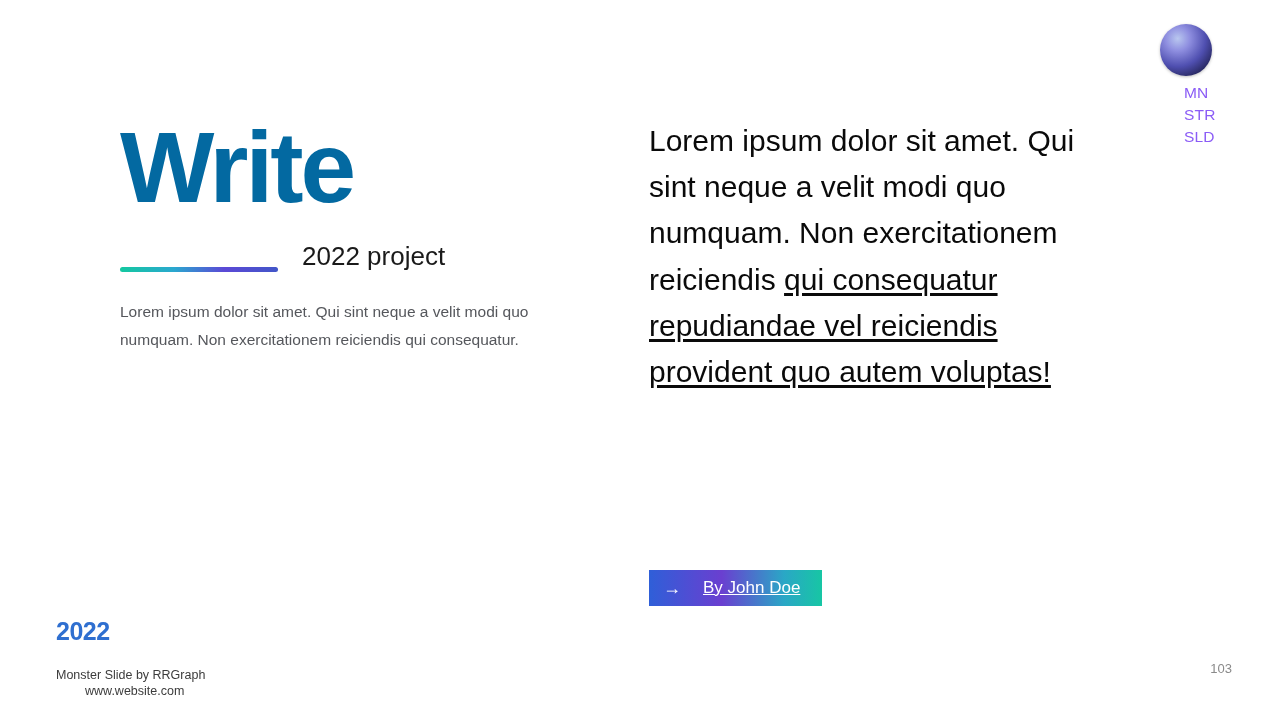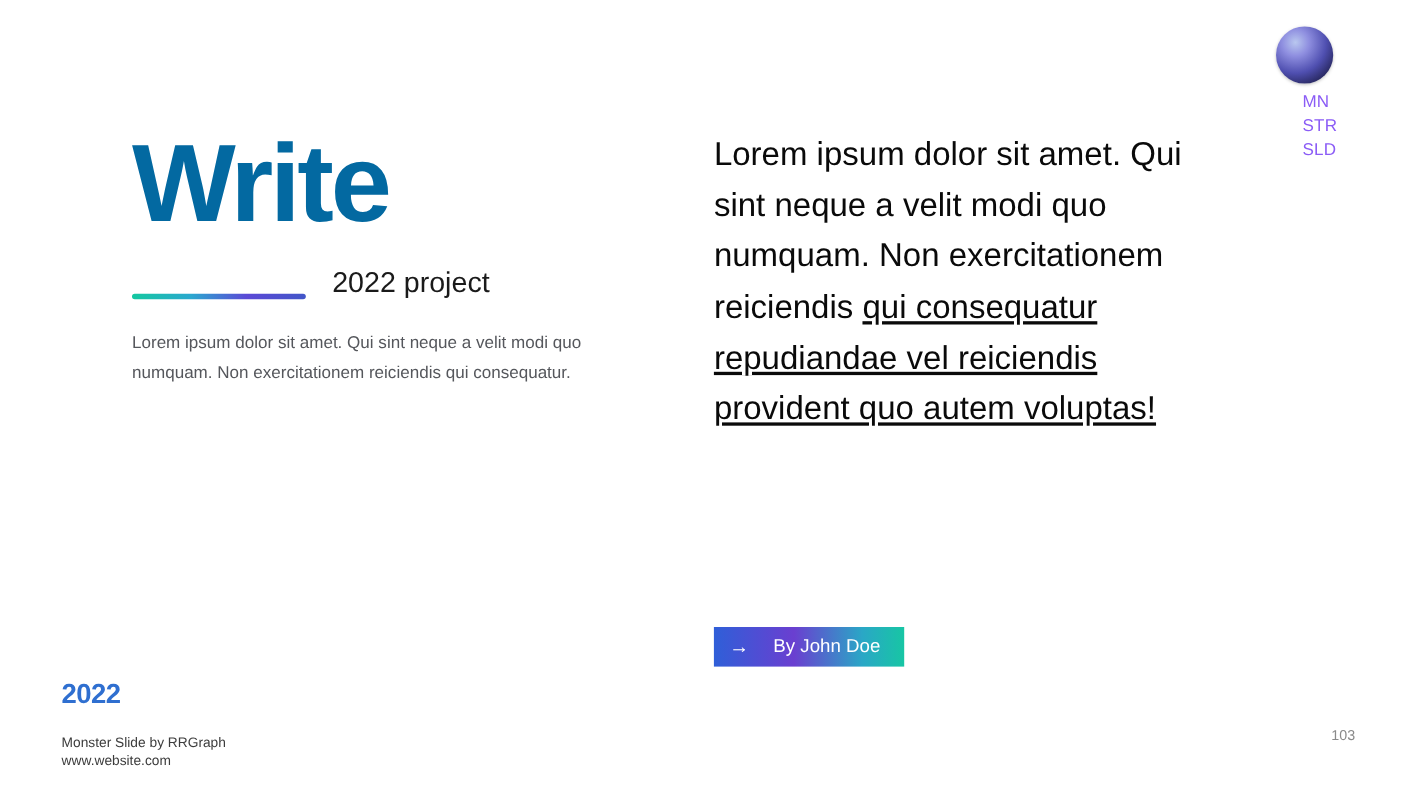--- a/index.html
+++ b/index.html
@@ -118,21 +118,21 @@
     color: #ffffff;
     font-family: "Liberation Sans", sans-serif;
     font-size: 17px;
     background: linear-gradient(90deg, #2f5fd8 0%, #6a3fd0 42%, #2aa7c6 78%, #17c6a4 100%);
   }
   .cta-arrow {
     font-size: 18px;
     line-height: 1;
     margin-right: 22px;
   }
-  .cta-label { white-space: nowrap; }
+  .cta-label { white-space: nowrap; text-decoration: underline; }
 
   
   .footer {
     position: absolute;
     left: 56px;
     bottom: 22px;
   }
   .footer-year {
     font-size: 25px;
     font-weight: bold;
@@ -142,20 +142,21 @@
   }
   .footer-line1 {
     margin-top: 23px;
     font-size: 12.5px;
     color: #3c3c3c;
   }
   .footer-line2 {
     margin-top: 2px;
     font-size: 12.5px;
     color: #3c3c3c;
+    margin-left: 29px;
   }
   .page-number {
     position: absolute;
     right: 48px;
     bottom: 44px;
     font-size: 13px;
     color: #8a8a8a;
     text-align: center;
   }
 </style>

